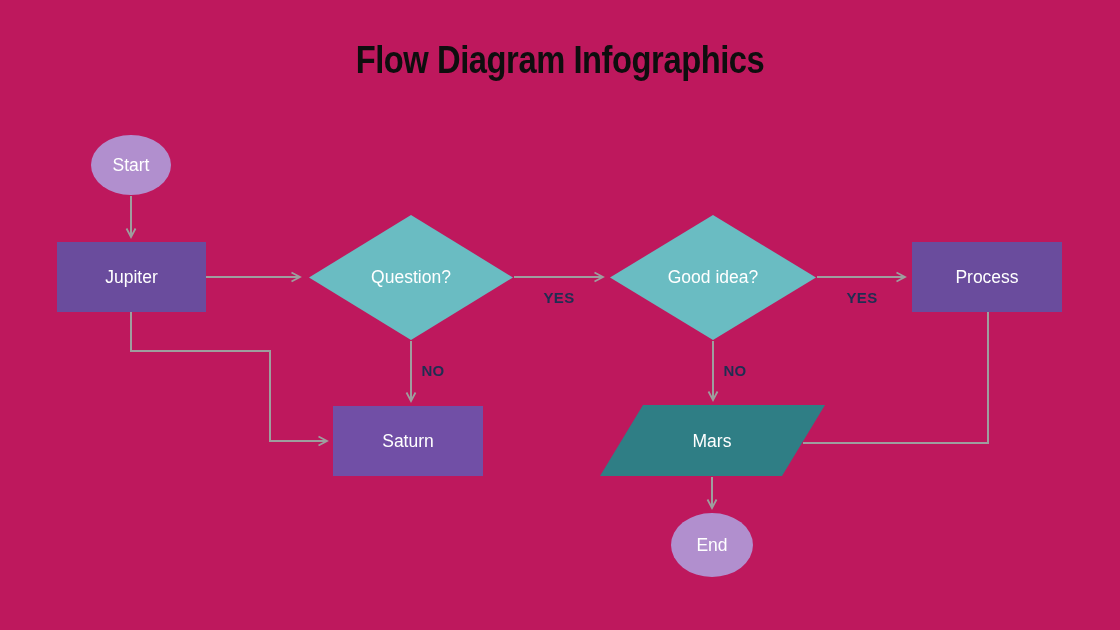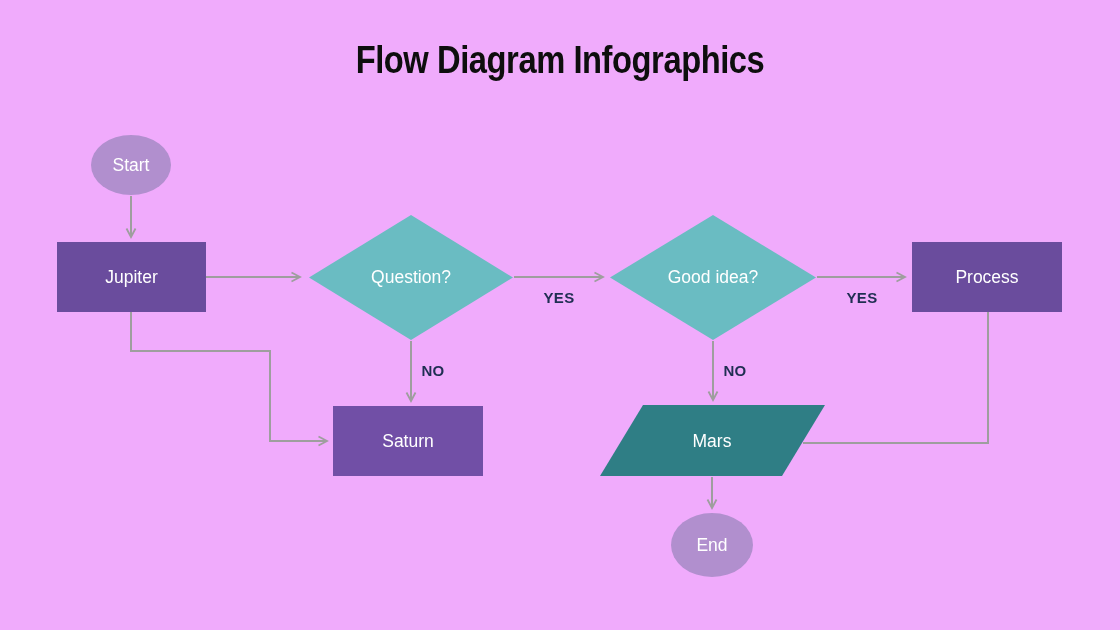--- a/index.html
+++ b/index.html
@@ -8,21 +8,21 @@
     width: 1120px;
     height: 630px;
     background: #ffffff;
     overflow: hidden;
     font-family: "Liberation Sans", sans-serif;
   }
   .canvas {
     position: relative;
     width: 1120px;
     height: 630px;
-    background: #f0abfc;
+    background: #be185d;
   }
   h1.slide-title {
     position: absolute;
     top: 40px;
     left: 0;
     right: 0;
     margin: 0;
     text-align: center;
     font-size: 38px;
     line-height: 40px;

